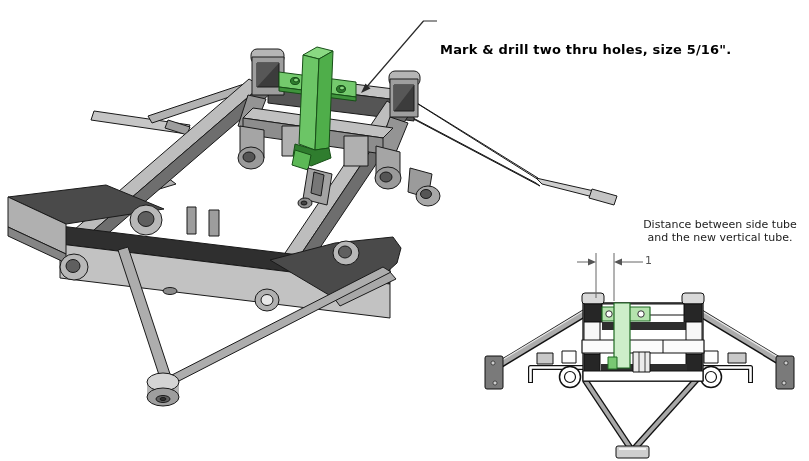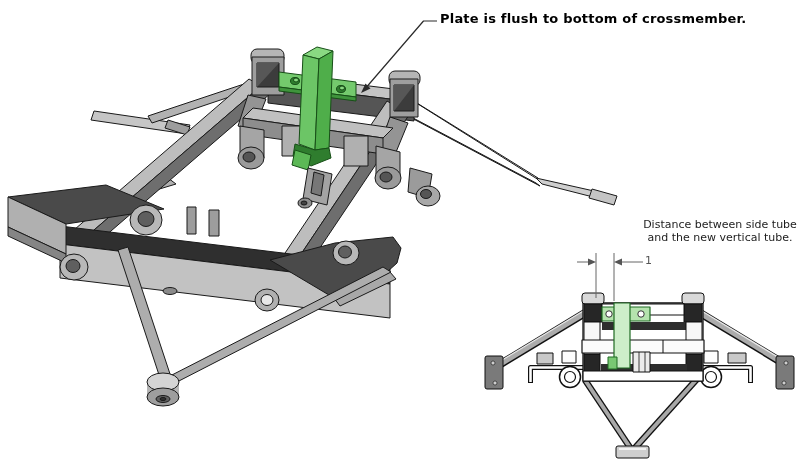--- a/index.html
+++ b/index.html
@@ -258,20 +258,20 @@
       <path d="M596,253 L596,298" fill="none"></path>
       <path d="M614,253 L614,301" fill="none"></path>
       <path d="M577,262 L589,262" fill="none"></path>
       <polygon points="596,262 588,258.5 588,265.5" fill="#555" stroke="none"></polygon>
       <polygon points="614,262 622,258.5 622,265.5" fill="#555" stroke="none"></polygon>
       <path d="M622,262 L643,262" fill="none"></path>
     </g>
   </g>
 </svg>
 
-<div class="callout line1">Plate is flush to bottom of crossmember.</div>
+<div class="callout line2">Mark &amp; drill two thru holes, size 5/16".</div>
 <div class="sidenote">
   <div>Distance between side tube</div>
   <div>and the new vertical tube.</div>
 </div>
 <div class="dimlabel">1</div>
 
 </div>
 
 </body></html>

